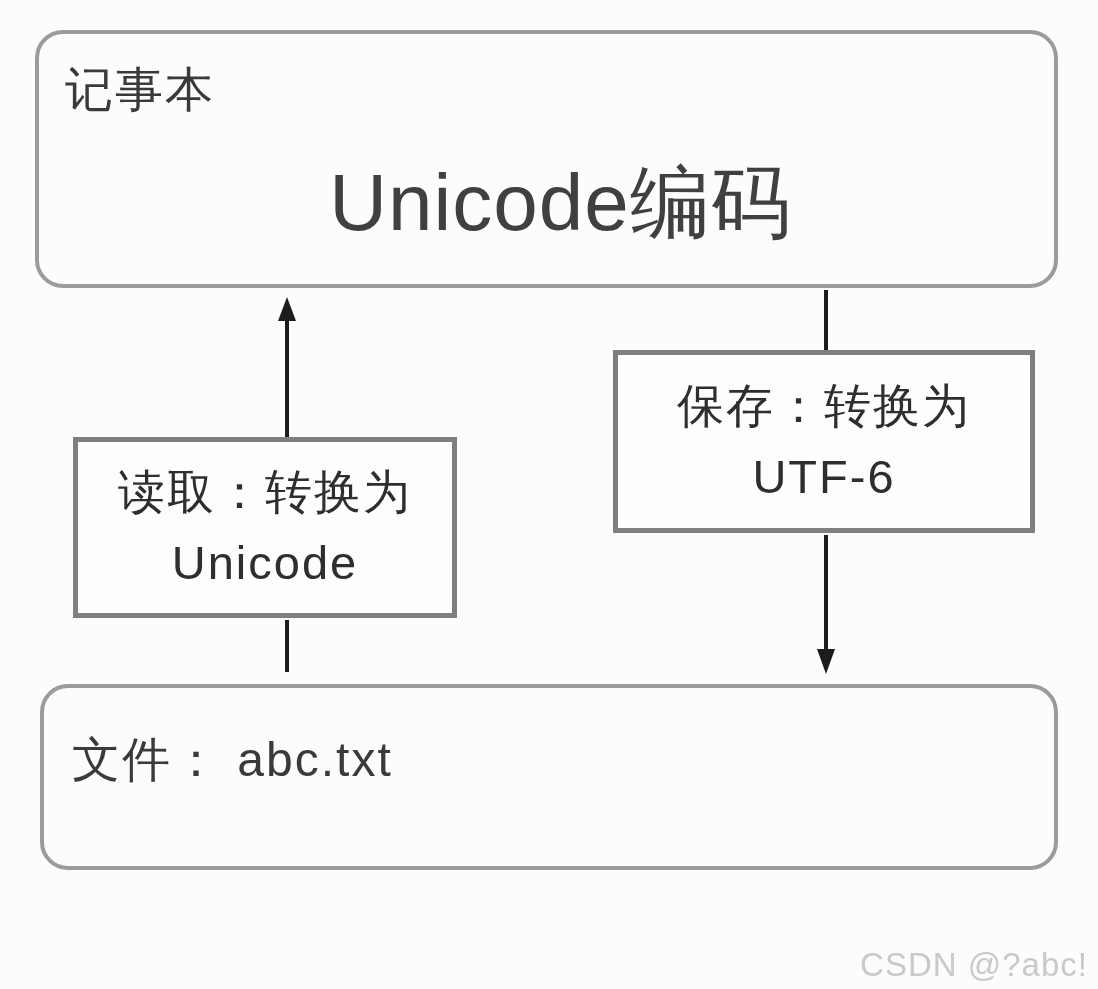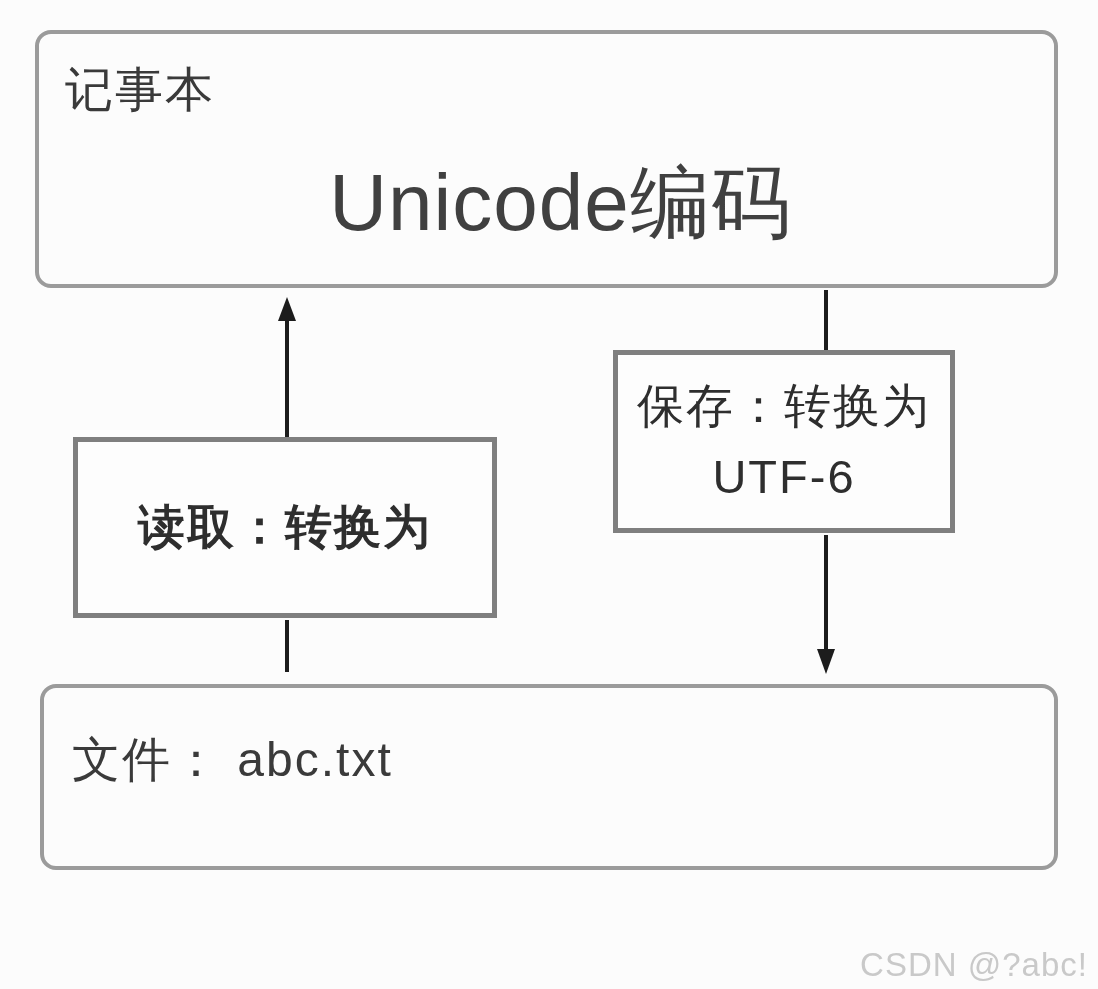--- a/index.html
+++ b/index.html
@@ -29,21 +29,21 @@
     left: 0; top: 0;
     width: 1098px; height: 989px;
     pointer-events: none;
   }
   svg.connectors line { stroke: var(--arrow); stroke-width: 4; }
   svg.connectors polygon { fill: var(--arrow); }
 
   .box {
     position: absolute;
     border: 4px solid var(--box-border);
-    border-radius: 16px;
+    border-radius: 28px;
     background: transparent;
   }
   .box-top  { left: 35px; top: 30px;  width: 1023px; height: 258px; }
   .box-bottom { left: 40px; top: 684px; width: 1018px; height: 186px; }
 
   .corner-label {
     position: absolute;
     font-size: 48px;
     color: var(--text-dark);
     letter-spacing: 2px;
@@ -72,22 +72,22 @@
     flex-direction: column;
     justify-content: center;
     align-items: center;
     text-align: center;
     font-size: 47px;
     color: #2e2e2e;
     line-height: 1.5;
     letter-spacing: 2px;
     white-space: nowrap;
   }
-  .label-read { left: 73px;  top: 437px; width: 424px; height: 181px; font-weight: bold; }
-  .label-save { left: 613px; top: 350px; width: 342px; height: 183px; }
+  .label-read { left: 73px;  top: 437px; width: 384px; height: 181px; }
+  .label-save { left: 613px; top: 350px; width: 422px; height: 183px; }
 
   .watermark {
     position: absolute;
     right: 10px;
     bottom: 5px;
     font-size: 33px;
     color: var(--watermark);
     letter-spacing: 1px;
   }
 </style>
@@ -111,20 +111,21 @@
     <div class="corner-label">记事本</div>
     <div class="box-title">Unicode编码</div>
   </div>
 
   <div class="box box-bottom">
     <div class="corner-label">文件： abc.txt</div>
   </div>
 
   <div class="label-box label-read">
     <div>读取：转换为</div>
+    <div>Unicode</div>
   </div>
 
   <div class="label-box label-save">
     <div>保存：转换为</div>
     <div>UTF-6</div>
   </div>
 
   <div class="watermark">CSDN @?abc!</div>
 
 </div>

